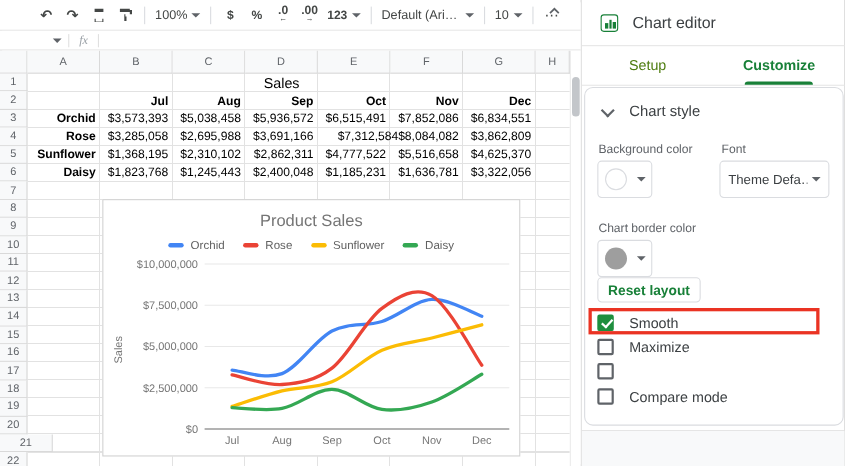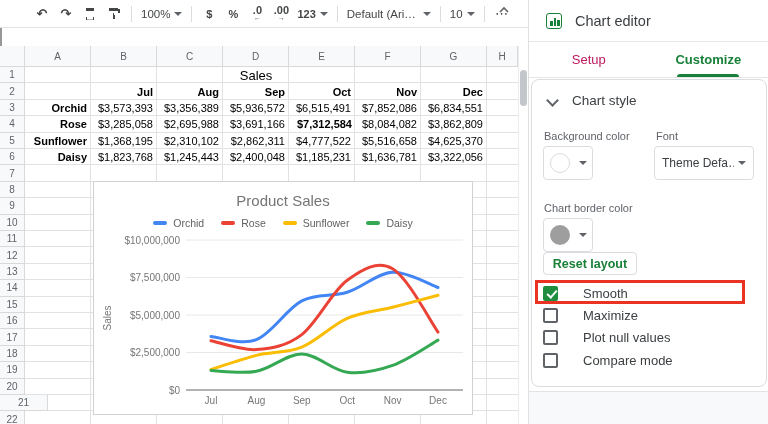--- a/index.html
+++ b/index.html
@@ -45,34 +45,34 @@
   .lg-dash { width:14px; height:4px; border-radius:2px; }
   .plot { position:absolute; left:0; top:0; }
 
   
   .panel { position:absolute; left:528px; top:0; width:240px; height:424px; background:#fff; border-left:1px solid #e0e0e0; }
   .p-hdr { position:absolute; left:0; top:0; width:100%; height:42px; display:flex; align-items:center; padding-left:17px; border-bottom:1px solid #e6e6e6; }
   .p-ico { width:16px; height:16px; border:1.6px solid #188038; border-radius:3px; position:relative; margin-right:13px; }
   .p-ico i { position:absolute; bottom:2px; width:2.5px; background:#188038; }
   .p-title { font-size:14.5px; color:#3c4043; }
   .tabs { position:absolute; left:0; top:42px; width:100%; height:36px; display:flex; border-bottom:1px solid #e6e6e6; }
-  .tab { flex:1; display:flex; align-items:center; justify-content:center; font-size:13px; color:#be185d; cursor:pointer; position:relative; }
+  .tab { flex:1; display:flex; align-items:center; justify-content:center; font-size:13px; color:#4d7c0f; cursor:pointer; position:relative; }
   .tab.active { color:#188038; font-weight:bold; }
   .tab.active .underline { position:absolute; bottom:0; left:50%; transform:translateX(-50%); width:62px; height:3px; background:#188038; border-radius:3px 3px 0 0; }
   .card { position:absolute; left:2px; top:79px; width:236px; height:308px; border:1px solid #dadce0; border-radius:8px; background:#fff; }
   .chev { position:absolute; left:16px; top:16px; width:9px; height:9px; }
   .chev::before { content:""; position:absolute; left:0; top:0; width:7px; height:7px; border-right:2px solid #5f6368; border-bottom:2px solid #5f6368; transform:rotate(45deg); }
   .sec-title { position:absolute; left:40px; top:13px; font-size:13.5px; color:#3c4043; }
   .p-label { position:absolute; font-size:11px; color:#5f6368; }
   .swatch-ctl { position:absolute; width:50px; height:34px; border:1px solid #dadce0; border-radius:4px; display:flex; align-items:center; justify-content:center; gap:5px; cursor:pointer; }
   .circ { width:20px; height:20px; border-radius:50%; }
   .sel-ctl { position:absolute; width:100px; height:34px; border:1px solid #dadce0; border-radius:4px; display:flex; align-items:center; padding:0 7px; font-size:12px; color:#3c4043; cursor:pointer; }
   .sel-ctl span { flex:1; white-space:nowrap; overflow:hidden; }
   .reset-btn { position:absolute; left:11px; top:172px; width:94px; height:23px; border:1px solid #dadce0; border-radius:4px; color:#188038; font-size:12.5px; font-weight:bold; display:flex; align-items:center; justify-content:center; cursor:pointer; background:#fff; }
-  .cbrow { position:absolute; left:11px; height:20px; display:flex; align-items:center; gap:25px; cursor:pointer; }
+  .cbrow { position:absolute; left:11px; height:20px; display:flex; align-items:center; gap:14px; cursor:pointer; }
   .cb { width:15px; height:15px; border:2px solid #5f6368; border-radius:2px; background:#fff; position:relative; }
   .cb.checked { background:#1e8e3e; border-color:#1e8e3e; }
   .cb.checked::after { content:""; position:absolute; left:3.5px; top:0.5px; width:4px; height:8px; border:solid #fff; border-width:0 2px 2px 0; transform:rotate(42deg); }
   .cblabel { font-size:13px; color:#3c4043; }
   .hl-box { position:absolute; left:3px; top:201px; width:210px; height:24px; border:3px solid #ea3323; pointer-events:none; }
   .p-div { position:absolute; left:0; top:391px; width:100%; height:1px; background:#e3e3e3; }
   .p-foot { position:absolute; left:0; top:392px; width:100%; height:32px; background:#f8f9fa; }
 </style>
 </head>
 <body>
@@ -126,20 +126,29 @@
       </span>
     <span class="tb-sep"></span>
     <span class="tbi">⋯</span>
     <span class="collapse">
       <svg width="12" height="12" viewBox="0 0 12 12">
           <path d="M2 8 L6 4 L10 8" stroke="#5f6368" stroke-width="1.6" fill="none"></path>
         </svg>
     </span>
   </div>
 
+  <div class="fbar">
+    <span class="nb">
+        <i class="caret"></i>
+      </span>
+    <span class="vsep"></span>
+    <span class="fx">fx</span>
+    <span class="vsep"></span>
+    <div class="f-input"></div>
+  </div>
 
   <div class="sheet" id="sheet">
     <div class="gridbg"></div>
 
     <div class="chart-box">
       <svg class="plot" id="plot" width="378" height="232">
           <line x1="92" y1="208" x2="369" y2="208" stroke="#b3b3b3" stroke-width="2"></line>
           <text x="86" y="211.5" text-anchor="end" font-size="10" fill="#757575">$0</text>
           <line x1="92" y1="170.5" x2="369" y2="170.5" stroke="#e8e8e8" stroke-width="1"></line>
           <text x="86" y="174" text-anchor="end" font-size="10" fill="#757575">$2,500,000</text>
@@ -216,30 +225,30 @@
       <div class="hdrcell" style="left: 0px; top: 365.4px; width: 25px; height: 16.4px;">22</div>
       <div class="cell center" style="left: 91px; top: 21px; width: 330px; height: 16.4px; font-size: 13px;">Sales</div>
       <div class="cell b" style="left: 91px; top: 37.4px; width: 66px; height: 16.4px;">Jul</div>
       <div class="cell b" style="left: 157px; top: 37.4px; width: 66px; height: 16.4px;">Aug</div>
       <div class="cell b" style="left: 223px; top: 37.4px; width: 66px; height: 16.4px;">Sep</div>
       <div class="cell b" style="left: 289px; top: 37.4px; width: 66px; height: 16.4px;">Oct</div>
       <div class="cell b" style="left: 355px; top: 37.4px; width: 66px; height: 16.4px;">Nov</div>
       <div class="cell b" style="left: 421px; top: 37.4px; width: 66px; height: 16.4px;">Dec</div>
       <div class="cell b" style="left: 25px; top: 53.8px; width: 66px; height: 16.4px;">Orchid</div>
       <div class="cell" style="left: 91px; top: 53.8px; width: 66px; height: 16.4px;">$3,573,393</div>
-      <div class="cell" style="left: 157px; top: 53.8px; width: 66px; height: 16.4px;">$3,356,389</div>
+      <div class="cell" style="left: 157px; top: 53.8px; width: 66px; height: 16.4px;">$5,038,458</div>
       <div class="cell" style="left: 223px; top: 53.8px; width: 66px; height: 16.4px;">$5,936,572</div>
       <div class="cell" style="left: 289px; top: 53.8px; width: 66px; height: 16.4px;">$6,515,491</div>
       <div class="cell" style="left: 355px; top: 53.8px; width: 66px; height: 16.4px;">$7,852,086</div>
       <div class="cell" style="left: 421px; top: 53.8px; width: 66px; height: 16.4px;">$6,834,551</div>
       <div class="cell b" style="left: 25px; top: 70.2px; width: 66px; height: 16.4px;">Rose</div>
       <div class="cell" style="left: 91px; top: 70.2px; width: 66px; height: 16.4px;">$3,285,058</div>
       <div class="cell" style="left: 157px; top: 70.2px; width: 66px; height: 16.4px;">$2,695,988</div>
       <div class="cell" style="left: 223px; top: 70.2px; width: 66px; height: 16.4px;">$3,691,166</div>
-      <div class="cell" style="left: 290px; top: 70.2px; width: 66px; height: 16.4px; font-weight: bold;">$7,312,584</div>
+      <div class="cell" style="left: 300px; top: 70.2px; width: 66px; height: 16.4px;">$7,312,584</div>
       <div class="cell" style="left: 355px; top: 70.2px; width: 66px; height: 16.4px;">$8,084,082</div>
       <div class="cell" style="left: 421px; top: 70.2px; width: 66px; height: 16.4px;">$3,862,809</div>
       <div class="cell b" style="left: 25px; top: 86.6px; width: 66px; height: 16.4px;">Sunflower</div>
       <div class="cell" style="left: 91px; top: 86.6px; width: 66px; height: 16.4px;">$1,368,195</div>
       <div class="cell" style="left: 157px; top: 86.6px; width: 66px; height: 16.4px;">$2,310,102</div>
       <div class="cell" style="left: 223px; top: 86.6px; width: 66px; height: 16.4px;">$2,862,311</div>
       <div class="cell" style="left: 289px; top: 86.6px; width: 66px; height: 16.4px;">$4,777,522</div>
       <div class="cell" style="left: 355px; top: 86.6px; width: 66px; height: 16.4px;">$5,516,658</div>
       <div class="cell" style="left: 421px; top: 86.6px; width: 66px; height: 16.4px;">$4,625,370</div>
       <div class="cell b" style="left: 25px; top: 103px; width: 66px; height: 16.4px;">Daisy</div>
@@ -295,21 +304,20 @@
           <div class="cb checked"></div>
           <span class="cblabel">Smooth</span>
         </div>
         <div class="hl-box" style="top: 200px; border-color: rgb(234, 51, 35);"></div>
         <div class="cbrow" style="top: 225.4px;">
           <div class="cb"></div>
           <span class="cblabel">Maximize</span>
         </div>
         <div class="cbrow" style="top: 247.8px;">
           <div class="cb"></div>
-          <span class="cblabel">Plot null values</span>
         </div>
         <div class="cbrow" style="top: 270.2px;">
           <div class="cb"></div>
           <span class="cblabel">Compare mode</span>
         </div>
       </div>
     <div class="p-div"></div>
     <div class="p-foot"></div>
   </div>
 </div>

